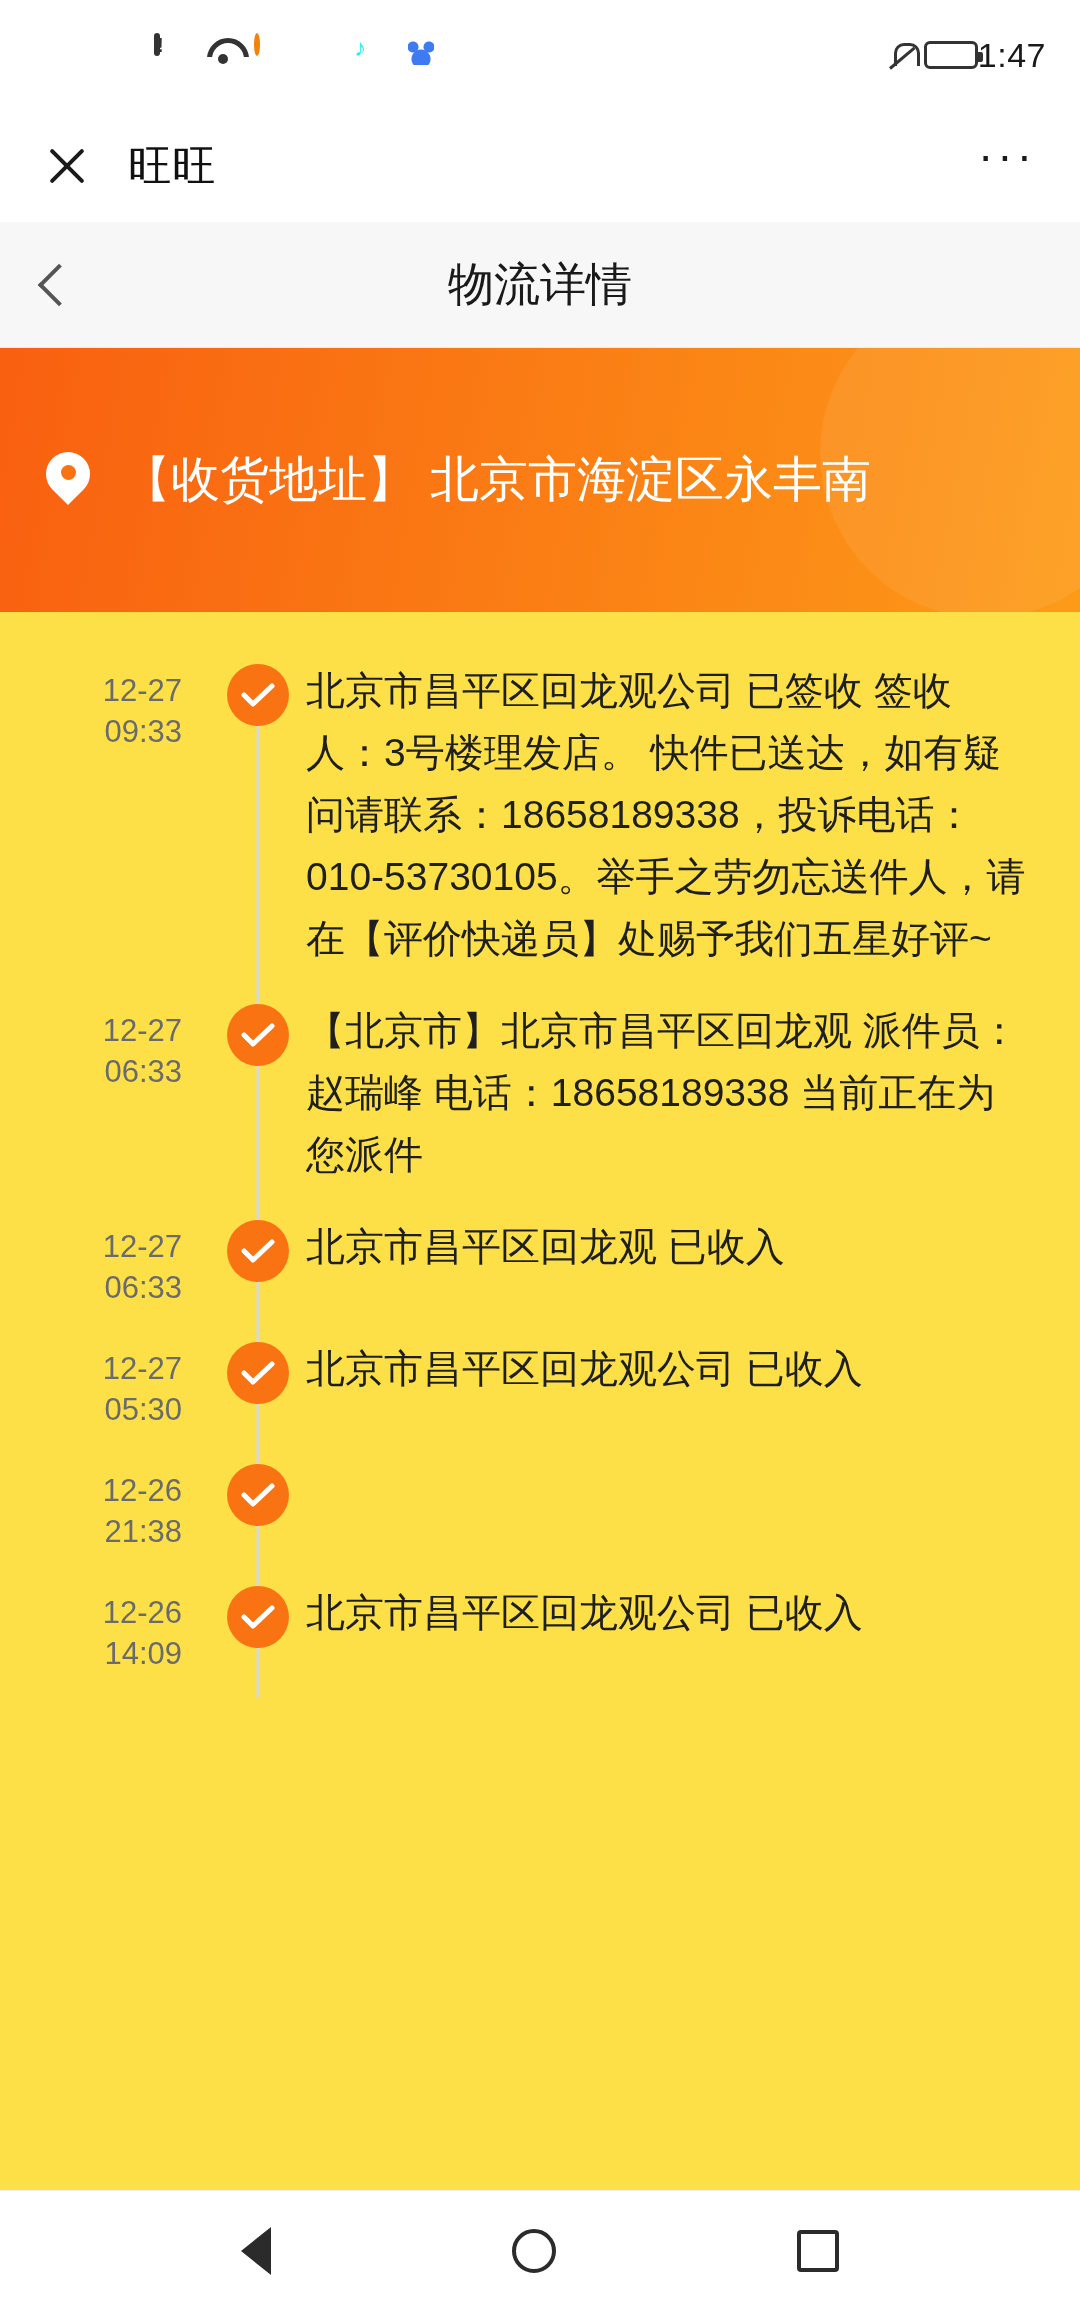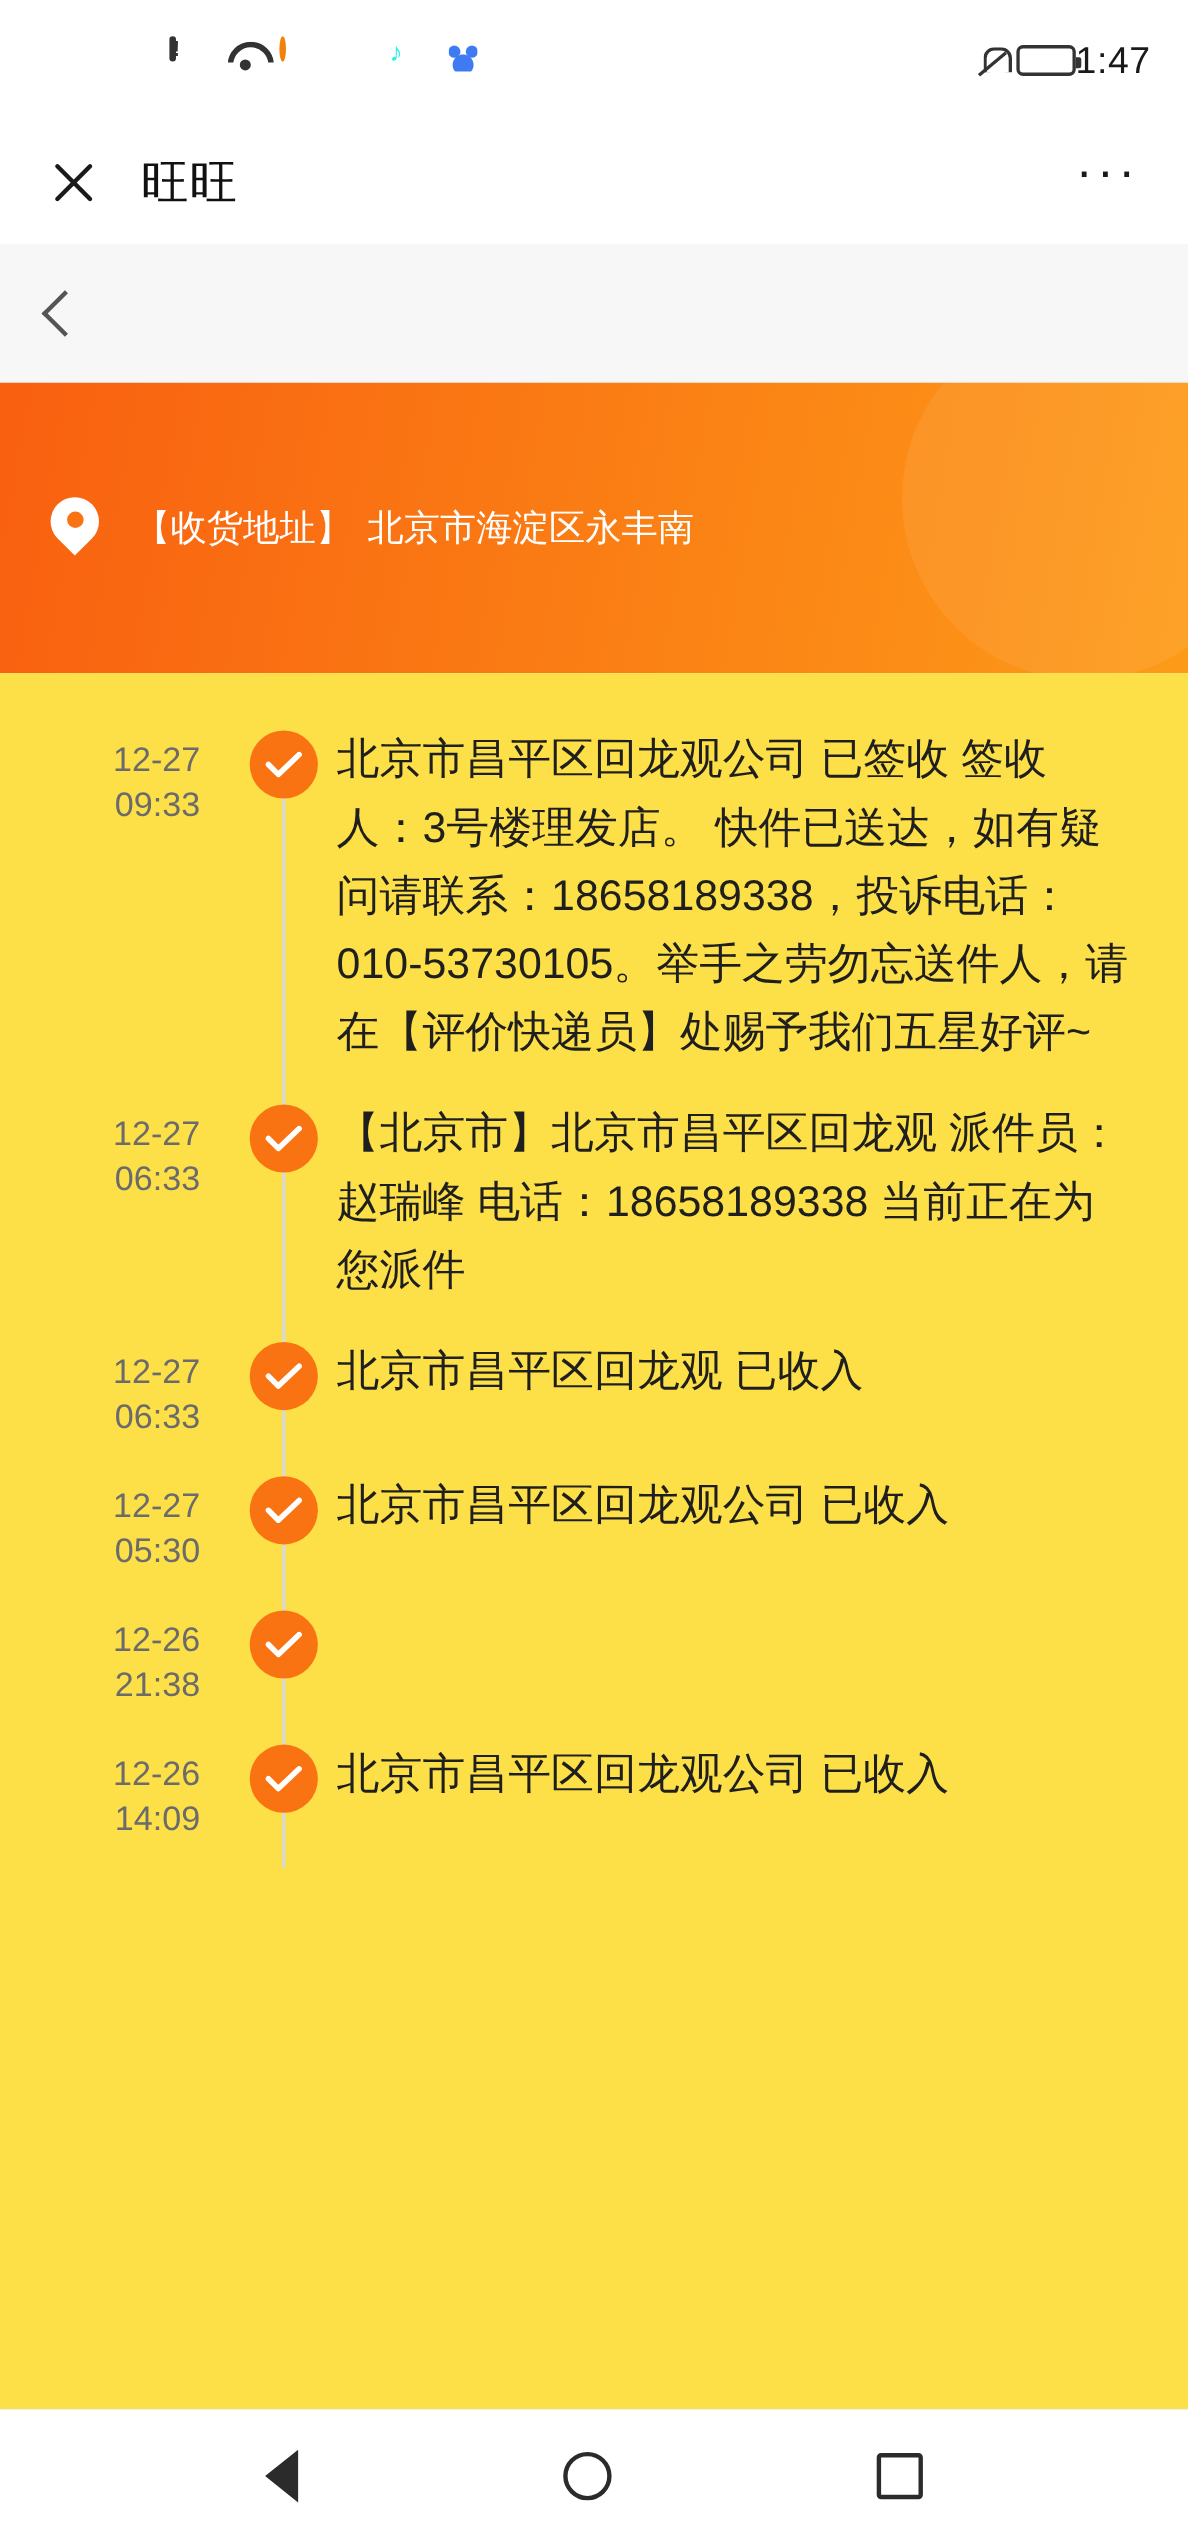--- a/index.html
+++ b/index.html
@@ -217,21 +217,21 @@
   .pin-icon::after {
     content: "";
     position: absolute; left: 15px; top: 13px;
     width: 15px; height: 15px;
     background: #f97313;
     border-radius: 50%;
   }
   .addr-text {
     margin-left: 32px;
     color: #ffffff;
-    font-size: 33px;
+    font-size: 49px;
     white-space: nowrap;
   }
   .addr-label { font-weight: 500; }
   .addr-value { margin-left: 14px; }
 
   
   .timeline {
     flex: 1;
     background: #fde047;
     padding-top: 40px;
@@ -346,20 +346,21 @@
   </div>
 
   <div class="app-bar">
     <div class="close-x"></div>
     <div class="app-title">旺旺</div>
     <div class="more-dots">···</div>
   </div>
 
   <div class="page-header">
     <div class="back-chevron"></div>
+    <div class="page-title">物流详情</div>
   </div>
 
   <div class="address-banner">
     <div class="pin-icon"></div>
     <div class="addr-text">
       <span class="addr-label">【收货地址】</span><span class="addr-value">北京市海淀区永丰南</span>
     </div>
   </div>
 
   <div class="timeline">

